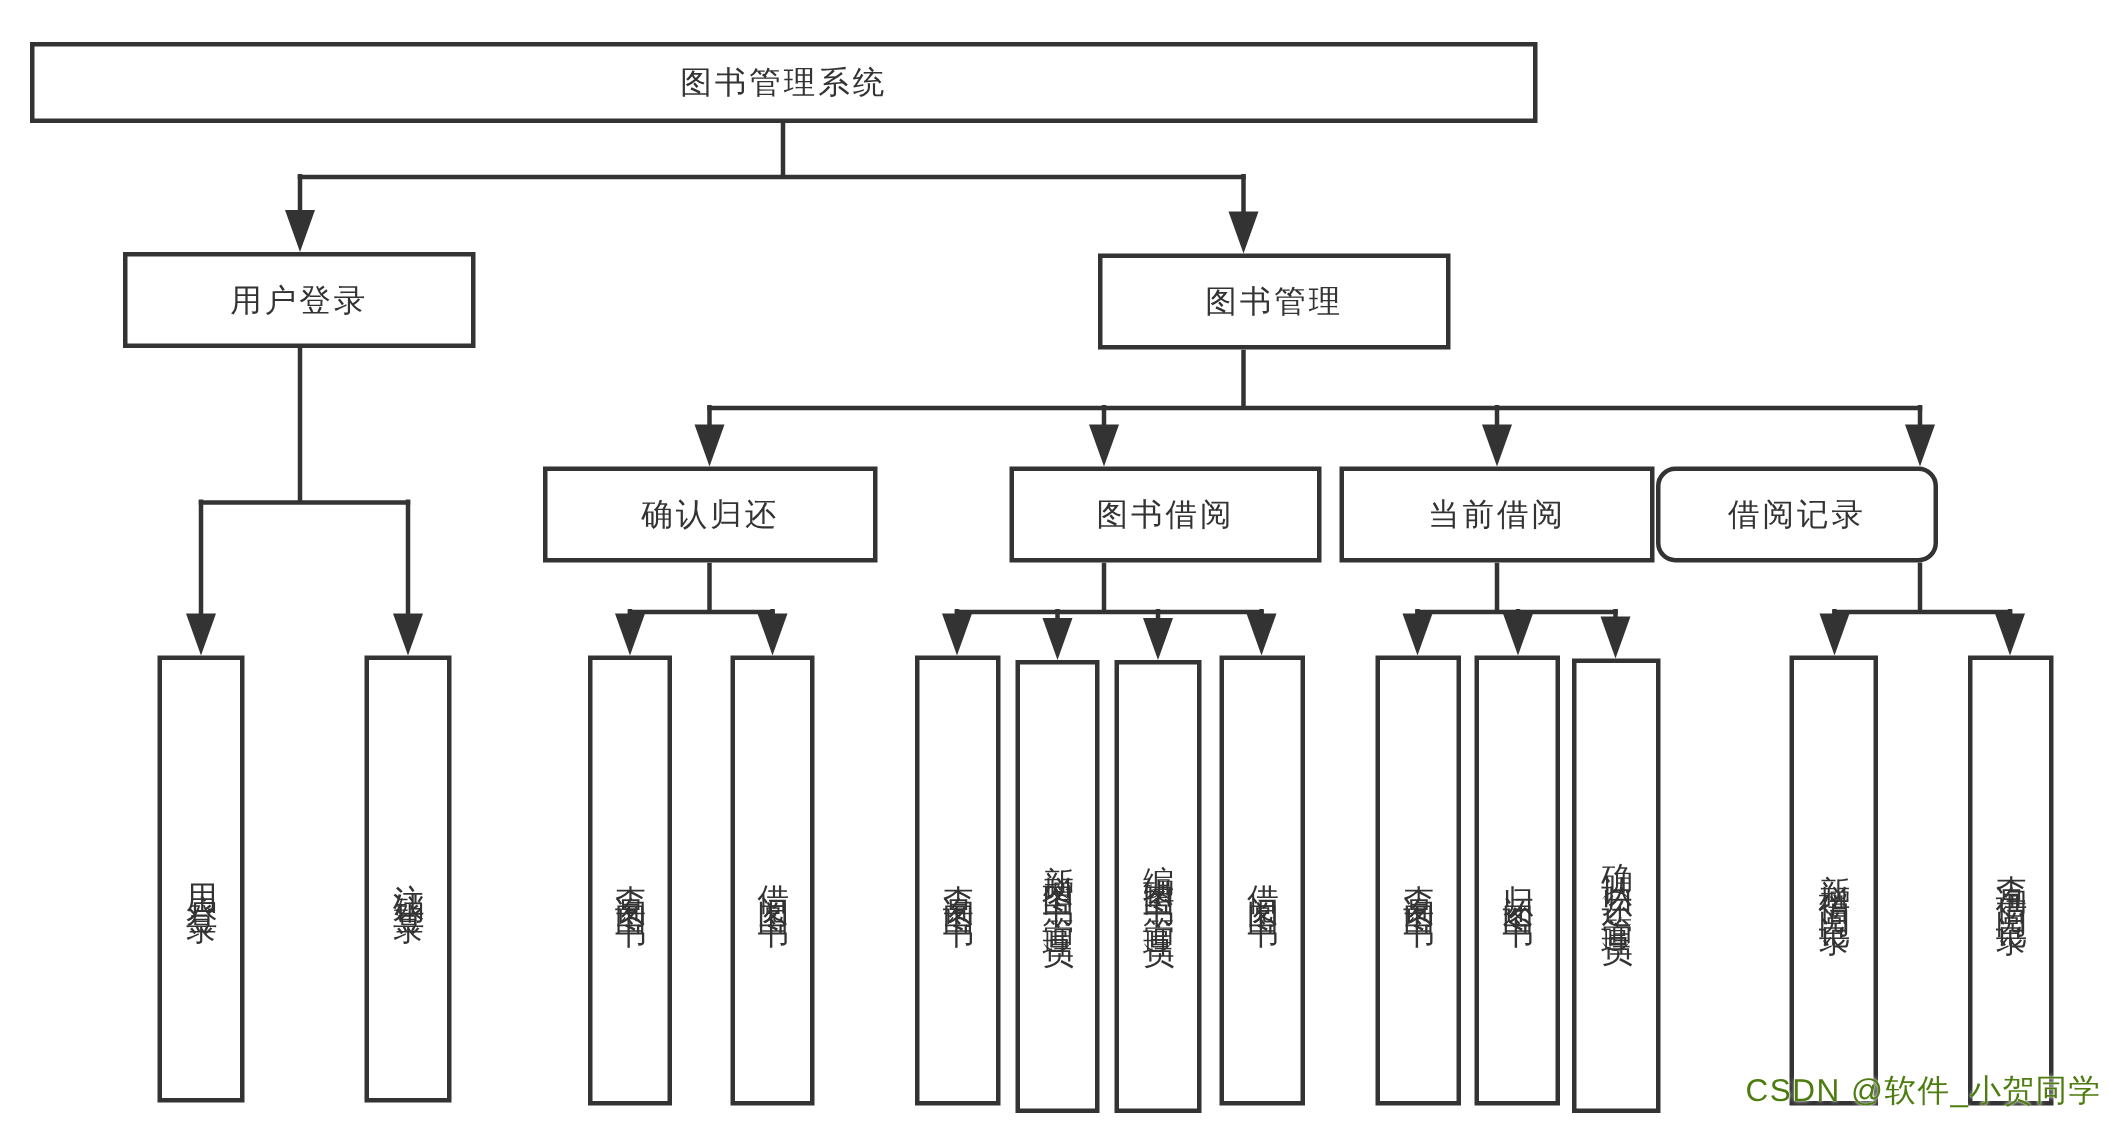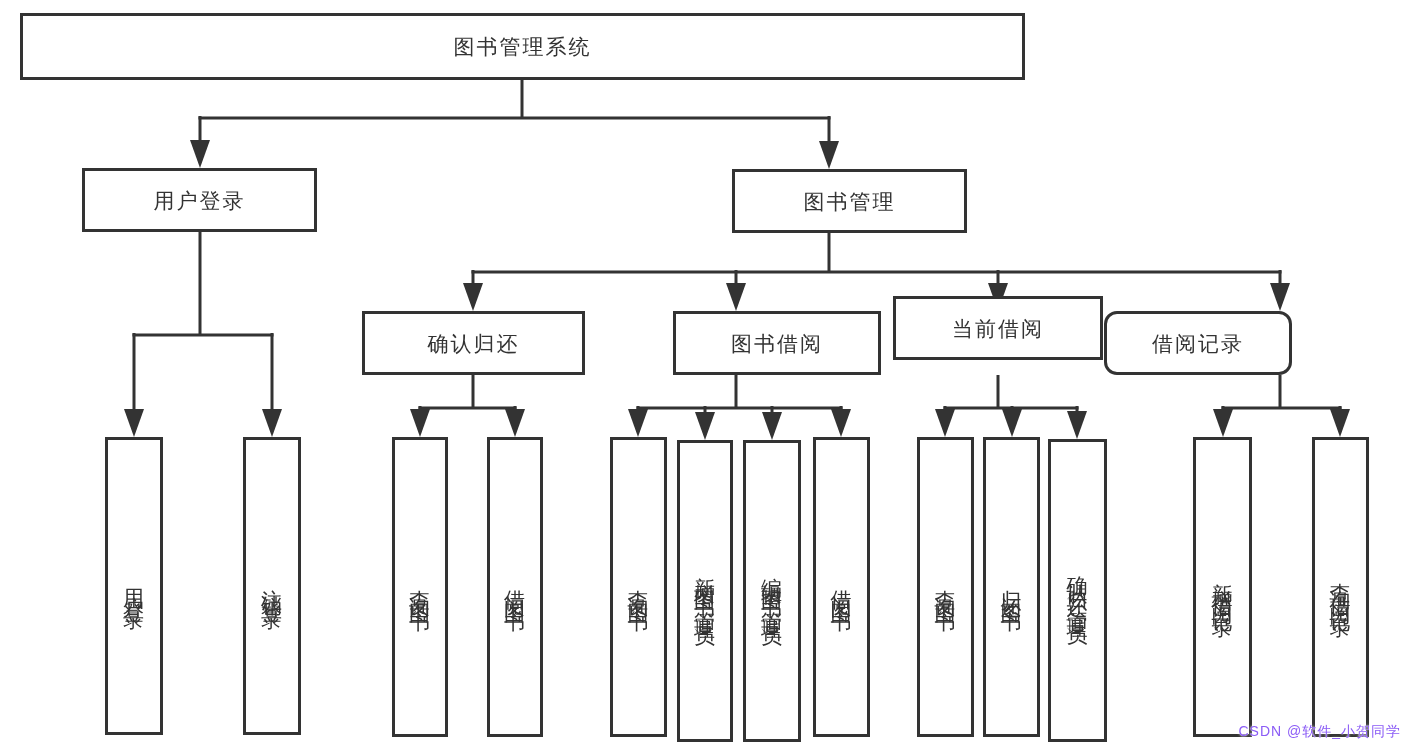--- a/index.html
+++ b/index.html
@@ -37,22 +37,22 @@
     writing-mode: vertical-rl;
     text-orientation: mixed;
     font-size: 21px;
     letter-spacing: 7px;
     line-height: 1;
   }
   #watermark {
     position: absolute;
     right: 4px;
     bottom: 6px;
-    font-size: 14px;
-    color: #8b5cf6;
+    font-size: 21px;
+    color: #4d7c0f;
     letter-spacing: 1px;
     text-shadow: 0 0 3px #ffffff, 0 0 1px #ffffff;
     white-space: nowrap;
   }
 </style>
 </head>
 <body>
 
 <div id="stage">
 
@@ -122,28 +122,28 @@
 
       <polygon points="935,409 955,409 945,437"></polygon>
       <polygon points="1002,409 1022,409 1012,437"></polygon>
       <polygon points="1067,411 1087,411 1077,439"></polygon>
 
       <polygon points="1213,409 1233,409 1223,437"></polygon>
       <polygon points="1330,409 1350,409 1340,437"></polygon>
     </g>
   </svg>
 
-  <div class="box h-box" style="left:20px; top:13px; width:1005px; height:67px;">图书管理系统</div>
+  <div class="box h-box" style="left:20px; top:28px; width:1005px; height:54px;">图书管理系统</div>
 
   <div class="box h-box" style="left:82px; top:168px; width:235px; height:64px;">用户登录</div>
   <div class="box h-box" style="left:712px; top:169px; width:235px; height:64px;margin-left:20px;">图书管理</div>
 
   <div class="box h-box" style="left:362px; top:311px; width:223px; height:64px;">确认归还</div>
   <div class="box h-box" style="left:632px; top:311px; width:208px; height:64px;margin-left:41px;">图书借阅</div>
-  <div class="box h-box" style="left:893px; top:296px; width:210px; height:64px;">当前借阅</div>
+  <div class="box h-box" style="left:893px; top:311px; width:210px; height:64px;">当前借阅</div>
   <div class="box h-box" style="left:1104px; top:311px; width:188px; height:64px;border-radius:13px;">借阅记录</div>
 
   <div class="box v-box" style="left:105px; top:437px; width:58px; height:298px;">用户登录</div>
   <div class="box v-box" style="left:243px; top:437px; width:58px; height:298px;">注销登录</div>
 
   <div class="box v-box" style="left:392px; top:437px; width:56px; height:300px;">查询图书</div>
   <div class="box v-box" style="left:487px; top:437px; width:56px; height:300px;">借阅图书</div>
 
   <div class="box v-box" style="left:610px; top:437px; width:57px; height:300px;">查询图书</div>
   <div class="box v-box" style="left:677px; top:440px; width:56px; height:302px;">新增图书（管理员）</div>

